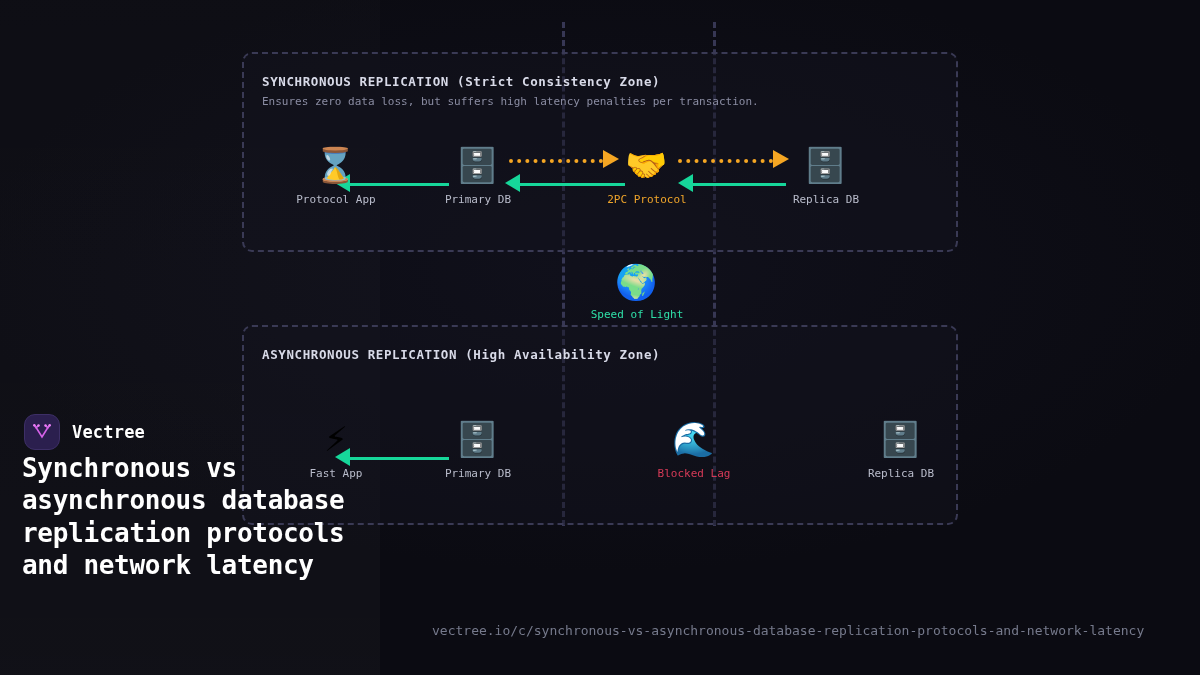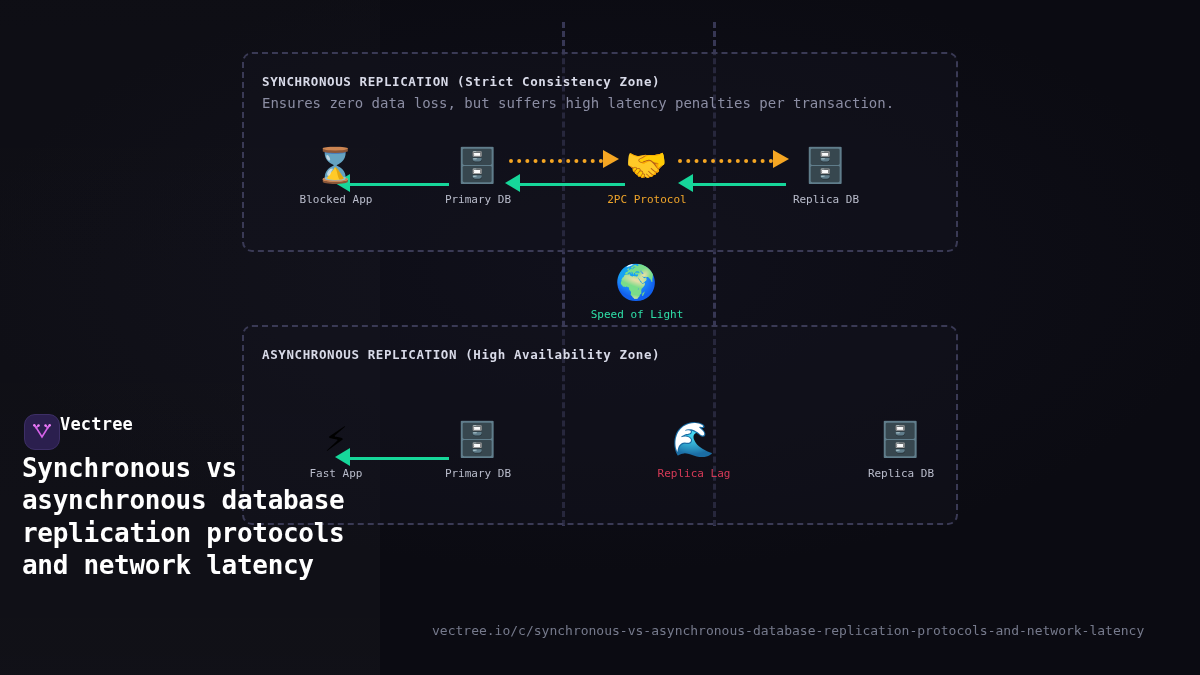--- a/index.html
+++ b/index.html
@@ -63,21 +63,21 @@
     left: 20px;
     font-size: 12.5px;
     font-weight: bold;
     letter-spacing: 0.6px;
     color: #d8dae8;
     white-space: nowrap;
   }
   .zone-sub {
     position: absolute;
     left: 20px;
-    font-size: 14px;
+    font-size: 11px;
     color: #8b8da3;
     white-space: nowrap;
   }
 
   
   .node {
     position: absolute;
     width: 120px;
     text-align: center;
     transform: translateX(-50%);
@@ -151,20 +151,22 @@
     font-family: "DejaVu Sans Mono", monospace;
     text-align: center;
   }
 
   
   .brand {
     position: absolute;
     left: 24px;
     top: 414px;
     display: flex;
+    align-items: center;
+    gap: 12px;
   }
   .brand-logo {
     width: 36px;
     height: 36px;
     border-radius: 11px;
     background: #2b1f4e;
     border: 1px solid #3d2f66;
     display: flex;
     align-items: center;
     justify-content: center;
@@ -235,21 +237,21 @@
     <div class="shaft" style="width:94px;"></div>
     <div class="arrowhead right"></div>
   </div>
   <div class="conn dotted" style="left:678px; top:159px; width:95px;">
     <div class="shaft" style="width:95px;"></div>
     <div class="arrowhead right"></div>
   </div>
 
   <div class="node" style="left:336px; top:142px;">
     <span class="glyph">⌛</span>
-    <span class="nlabel lbl-dim">Blocked App</span>
+    <span class="nlabel lbl-dim">Protocol App</span>
   </div>
   <div class="node" style="left:478px; top:142px;">
     <span class="glyph">🗄️</span>
     <span class="nlabel lbl-dim">Primary DB</span>
   </div>
   <div class="node" style="left:647px; top:142px;">
     <span class="glyph">🤝</span>
     <span class="nlabel lbl-amber">2PC Protocol</span>
   </div>
   <div class="node" style="left:826px; top:142px;">
@@ -273,21 +275,21 @@
   <div class="node" style="left:336px; top:416px;">
     <span class="glyph">⚡</span>
     <span class="nlabel lbl-dim">Fast App</span>
   </div>
   <div class="node" style="left:478px; top:416px;">
     <span class="glyph">🗄️</span>
     <span class="nlabel lbl-dim">Primary DB</span>
   </div>
   <div class="node" style="left:694px; top:416px;">
     <span class="glyph">🌊</span>
-    <span class="nlabel lbl-red">Replica Lag</span>
+    <span class="nlabel lbl-red">Blocked Lag</span>
   </div>
   <div class="node" style="left:901px; top:416px;">
     <span class="glyph">🗄️</span>
     <span class="nlabel lbl-dim">Replica DB</span>
   </div>
 
   <div class="brand">
     <div class="brand-logo">
       <svg width="22" height="22" viewBox="0 0 22 22" aria-hidden="true">
         <g stroke="#d662e8" stroke-width="1.7" fill="none" stroke-linecap="round">

